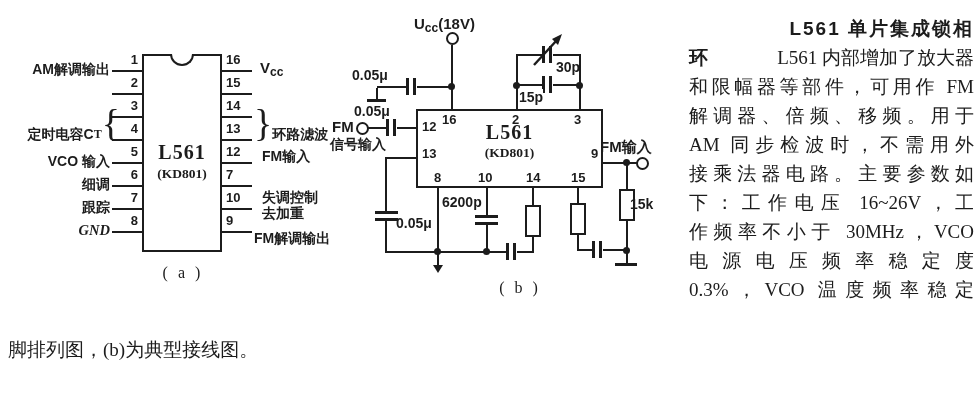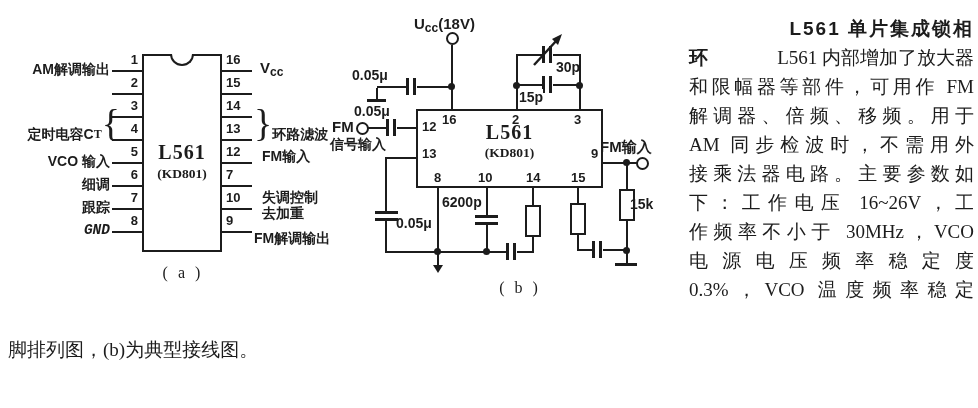--- a/index.html
+++ b/index.html
@@ -26,21 +26,21 @@
   .icbox { position: absolute; border: 2.5px solid #1c1c1c; background: #fff; }
   .notch { position: absolute; width: 24px; height: 12px; border: 2px solid #1c1c1c; border-top: none;
            border-bottom-left-radius: 12px 12px; border-bottom-right-radius: 12px 12px; background: #fff; }
   
   .lbl  { position: absolute; font-family: "Liberation Sans", "DejaVu Sans", sans-serif;
           font-weight: bold; font-size: 14px; white-space: nowrap; line-height: 1.15; }
   .lbl15{ font-size: 15px; }
   .num  { position: absolute; font-family: "Liberation Sans", "DejaVu Sans", sans-serif;
           font-weight: bold; font-size: 13px; line-height: 1; }
   .rAlign { text-align: right; }
-  .gndlbl { font-family: Liberation Mono, monospace; font-style: italic; font-size: 14.5px; }
+  .gndlbl { font-family: Liberation Serif, serif; font-style: italic; font-size: 14.5px; }
   .brace { font-family: "Liberation Serif", serif; font-weight: normal; font-size: 38px; line-height: 1; }
   .grp { position: absolute; display: flex; align-items: flex-end; }
   .chiptxt { position: absolute; text-align: center; font-weight: bold; }
   .chipname { font-size: 20px; letter-spacing: 1px; line-height: 24px; }
   .chipalt  { font-size: 13.5px; line-height: 20px; }
   .cap { position: absolute; font-size: 16px; letter-spacing: 3px; text-align: center; }
   sub.sb { font-size: 12px; vertical-align: -3px; font-weight: bold; }
   
   .article { position: absolute; left: 689px; top: 14px; width: 285px;
              font-size: 19px; line-height: 29px; }

